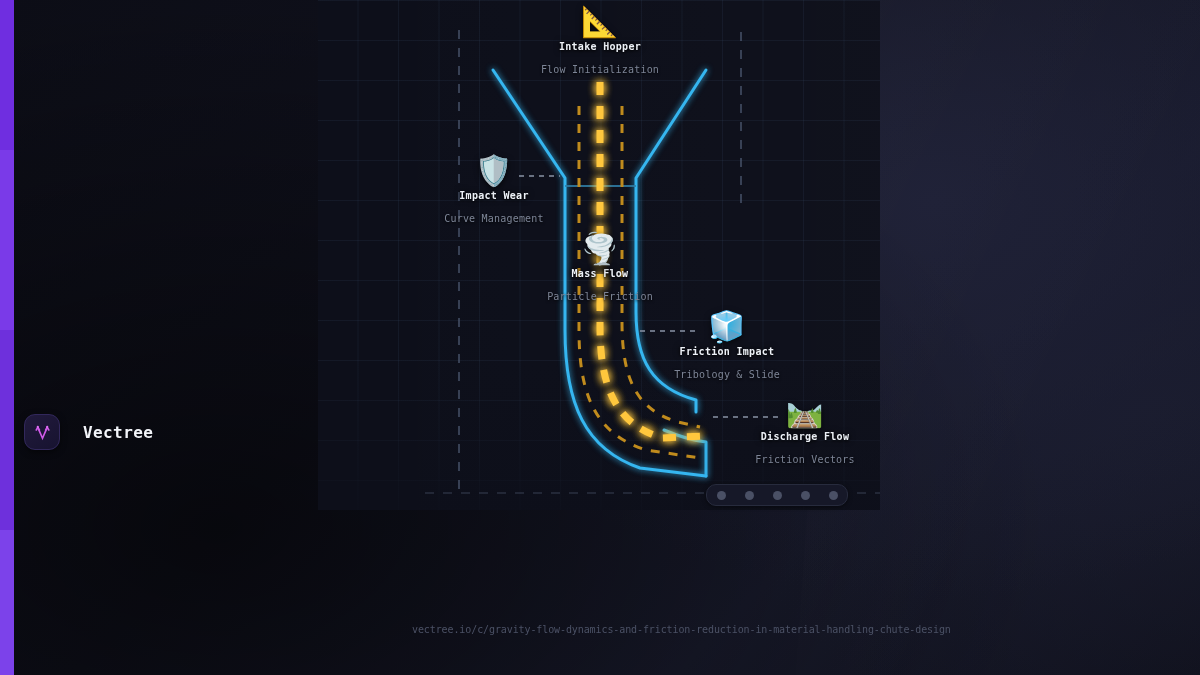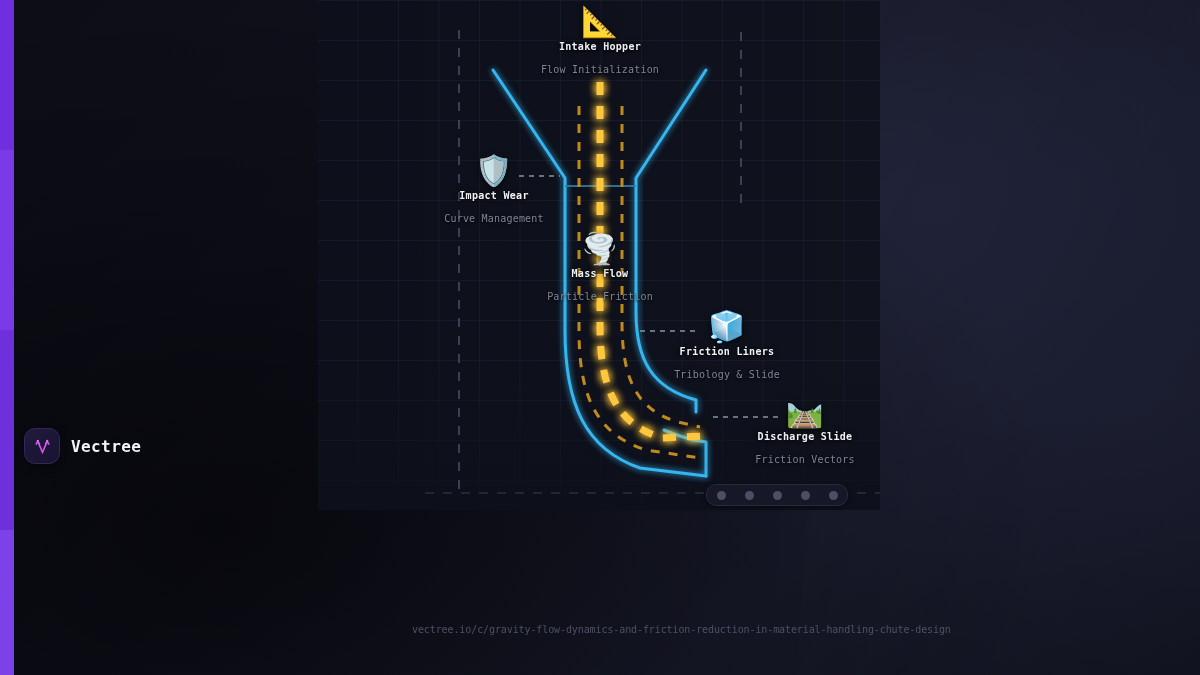--- a/index.html
+++ b/index.html
@@ -73,21 +73,21 @@
   #pager{
     position:absolute;left:706px;top:484px;width:140px;height:20px;
     border:1px solid #272b3d;border-radius:10px;
     background:#161828;
     display:flex;align-items:center;justify-content:space-around;
     box-shadow:0 1px 4px rgba(0,0,0,0.5);
   }
   #pager .dot{width:9px;height:9px;border-radius:50%;background:#4a5065;}
 
   
-  #brand{position:absolute;left:24px;top:428px;display:flex;align-items:center;gap:11px;}
+  #brand{position:absolute;left:24px;top:414px;display:flex;align-items:center;gap:23px;}
   #brand .mark{
     width:34px;height:34px;border-radius:11px;
     background:linear-gradient(145deg,#211a3c 0%,#171330 100%);
     border:1px solid #32285c;
     display:flex;align-items:center;justify-content:center;
     box-shadow:0 2px 6px rgba(0,0,0,0.5);
   }
   #brand .name{
     font-size:16px;font-weight:bold;color:#f2f4f9;letter-spacing:0.4px;
   }
@@ -184,27 +184,27 @@
   </div>
 
   <div class="node" style="left:520px;top:233px;width:160px;">
     <span class="emo">🌪️</span>
     <span class="ttl">Mass Flow</span>
     <span class="sub">Particle Friction</span>
   </div>
 
   <div class="node" style="left:647px;top:311px;width:160px;">
     <span class="emo">🧊</span>
-    <span class="ttl">Friction Liners</span>
+    <span class="ttl">Friction Impact</span>
     <span class="sub">Tribology &amp; Slide</span>
   </div>
 
   <div class="node" style="left:725px;top:396px;width:160px;">
     <span class="emo">🛤️</span>
-    <span class="ttl">Discharge Slide</span>
+    <span class="ttl">Discharge Flow</span>
     <span class="sub">Friction Vectors</span>
   </div>
 
   <div id="pager">
     <span class="dot"></span>
     <span class="dot"></span>
     <span class="dot"></span>
     <span class="dot"></span>
     <span class="dot"></span>
   </div>

